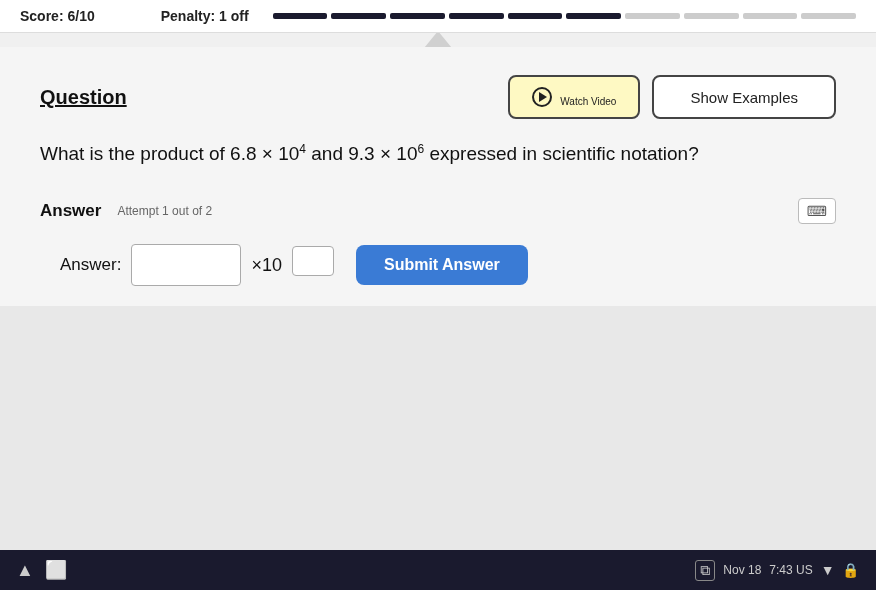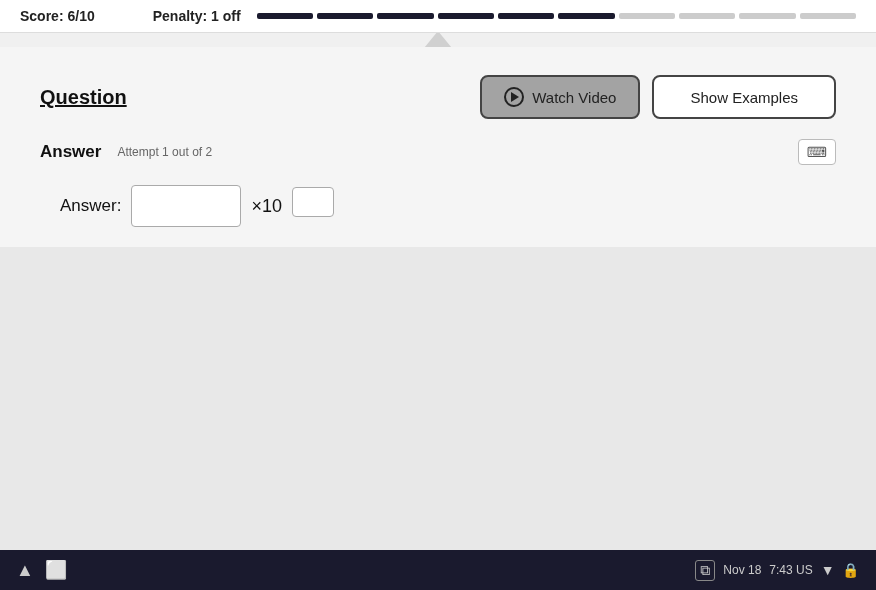--- a/index.html
+++ b/index.html
@@ -10,21 +10,21 @@
       background: #e8e8e8;
       overflow: hidden;
     }
 
     
     .top-bar {
       background: #fff;
       padding: 8px 20px;
       display: flex;
       align-items: center;
-      gap: 16px;
+      gap: 24px;
       border-bottom: 1px solid #ddd;
     }
     .score-text {
       font-size: 14px;
       font-weight: 600;
       color: #222;
     }
     .penalty-text {
       font-size: 14px;
       font-weight: 600;
@@ -69,28 +69,28 @@
       font-weight: 700;
       color: #111;
       text-decoration: underline;
     }
     .header-buttons {
       display: flex;
       gap: 12px;
     }
     .watch-video-btn {
       display: flex;
-      align-items: center;
+      align-items: flex-end;
       gap: 8px;
       border: 2px solid #444;
       border-radius: 8px;
       padding: 10px 22px;
-      font-size: 15px;
+      font-size: 10px;
       font-weight: 500;
-      background: #a3a3a3;
+      background: #fef9c3;
       cursor: pointer;
       color: #222;
     }
     .watch-video-btn .play-icon {
       width: 20px;
       height: 20px;
       border: 2px solid #222;
       border-radius: 50%;
       display: flex;
       align-items: center;
@@ -301,35 +301,41 @@
           <span class="play-triangle"></span>
         </span>
         <span>Watch Video</span>
       </button>
       <button class="show-examples-btn">
         <span>Show Examples</span>
       </button>
     </div>
   </div>
 
+  <div class="question-text">
+    <span>What is the product of 6.8 × 10</span><sup>4</sup><span> and 9.3 × 10</span><sup>6</sup><span> expressed in scientific notation?</span>
+  </div>
 
   <div class="answer-section">
     <div class="answer-label-row">
       <span class="answer-label">Answer</span>
       <span class="attempt-text">Attempt 1 out of 2</span>
       <div class="keyboard-icon-box">
         <span class="keyboard-icon">⌨</span>
       </div>
     </div>
 
     <div class="answer-input-row">
       <span class="answer-prefix">Answer:</span>
       <input class="answer-input" type="text" style="">
       <span class="times-ten">×10</span>
       <input class="exponent-input" type="text" style="">
+      <button class="submit-btn">
+        <span>Submit Answer</span>
+      </button>
     </div>
   </div>
 </div>
 
 <div class="taskbar">
   <div class="taskbar-item">
     <span class="taskbar-icon">▲</span>
   </div>
   <div class="taskbar-item">
     <span class="taskbar-icon">⬜</span>

